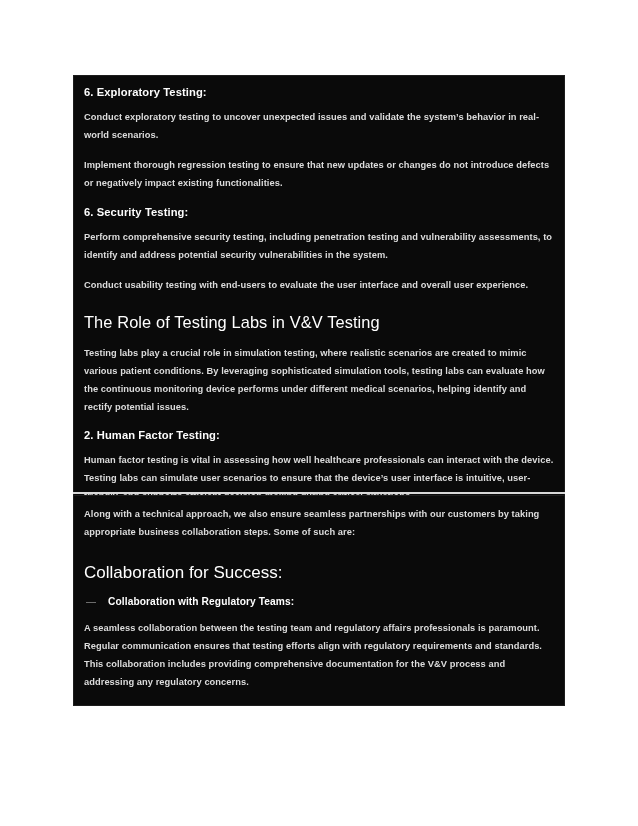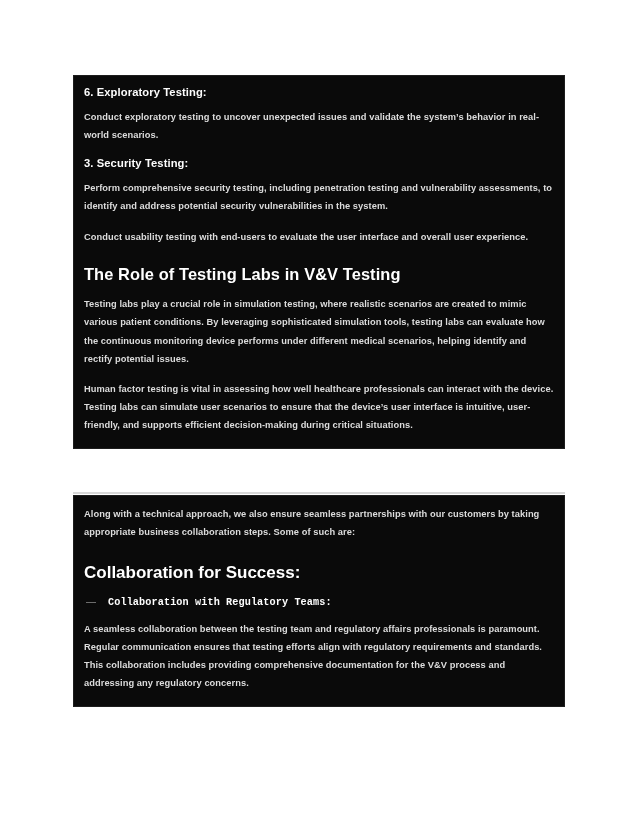--- a/index.html
+++ b/index.html
@@ -49,31 +49,31 @@
     font-weight: bold;
     color: #fdfdfd;
     margin: 0 0 9px 0;
     padding: 0;
     line-height: 1.25;
     letter-spacing: 0.1px;
   }
 
   h1.major-heading {
     font-size: 16.4px;
-    font-weight: bold;
+    font-weight: normal;
     color: #ffffff;
     margin: 19px 0 11px 0;
     padding: 0;
     line-height: 1.2;
     letter-spacing: 0.1px;
   }
 
   h1.collab-heading {
     font-size: 17px;
-    font-weight: bold;
+    font-weight: normal;
     color: #ffffff;
     margin: 22px 0 11px 0;
     padding: 0;
     line-height: 1.2;
   }
 
   p.body-text {
     font-size: 9.3px;
     color: #dcdcdc;
     margin: 0 0 4px 0;
@@ -96,43 +96,44 @@
     width: 22px;
     flex: 0 0 22px;
     line-height: 1.4;
   }
   .dash-label {
     font-size: 10.2px;
     font-weight: bold;
     color: #ffffff;
     line-height: 1.4;
     letter-spacing: 0.1px;
-    font-family: Liberation Mono, monospace;
   }
 </style>
 </head>
 <body>
 
 <div class="page">
 
   <div class="doc-block" id="block-upper">
 
     <h2 class="section-heading">6. Exploratory Testing:</h2>
     <p class="body-text spaced">Conduct exploratory testing to uncover unexpected issues and validate the system’s behavior in real-world scenarios.</p>
 
+    <p class="body-text spaced">Implement thorough regression testing to ensure that new updates or changes do not introduce defects or negatively impact existing functionalities.</p>
 
-    <h2 class="section-heading">3. Security Testing:</h2>
+    <h2 class="section-heading">6. Security Testing:</h2>
     <p class="body-text spaced">Perform comprehensive security testing, including penetration testing and vulnerability assessments, to identify and address potential security vulnerabilities in the system.</p>
 
     <p class="body-text">Conduct usability testing with end-users to evaluate the user interface and overall user experience.</p>
 
     <h1 class="major-heading">The Role of Testing Labs in V&amp;V Testing</h1>
 
     <p class="body-text spaced">Testing labs play a crucial role in simulation testing, where realistic scenarios are created to mimic various patient conditions. By leveraging sophisticated simulation tools, testing labs can evaluate how the continuous monitoring device performs under different medical scenarios, helping identify and rectify potential issues.</p>
 
+    <h2 class="section-heading">2. Human Factor Testing:</h2>
     <p class="body-text">Human factor testing is vital in assessing how well healthcare professionals can interact with the device. Testing labs can simulate user scenarios to ensure that the device’s user interface is intuitive, user-friendly, and supports efficient decision-making during critical situations.</p>
 
   </div>
 
   <div class="divider"></div>
 
   <div class="doc-block" id="block-lower">
 
     <p class="body-text spaced">Along with a technical approach, we also ensure seamless partnerships with our customers by taking appropriate business collaboration steps. Some of such are:</p>
 

